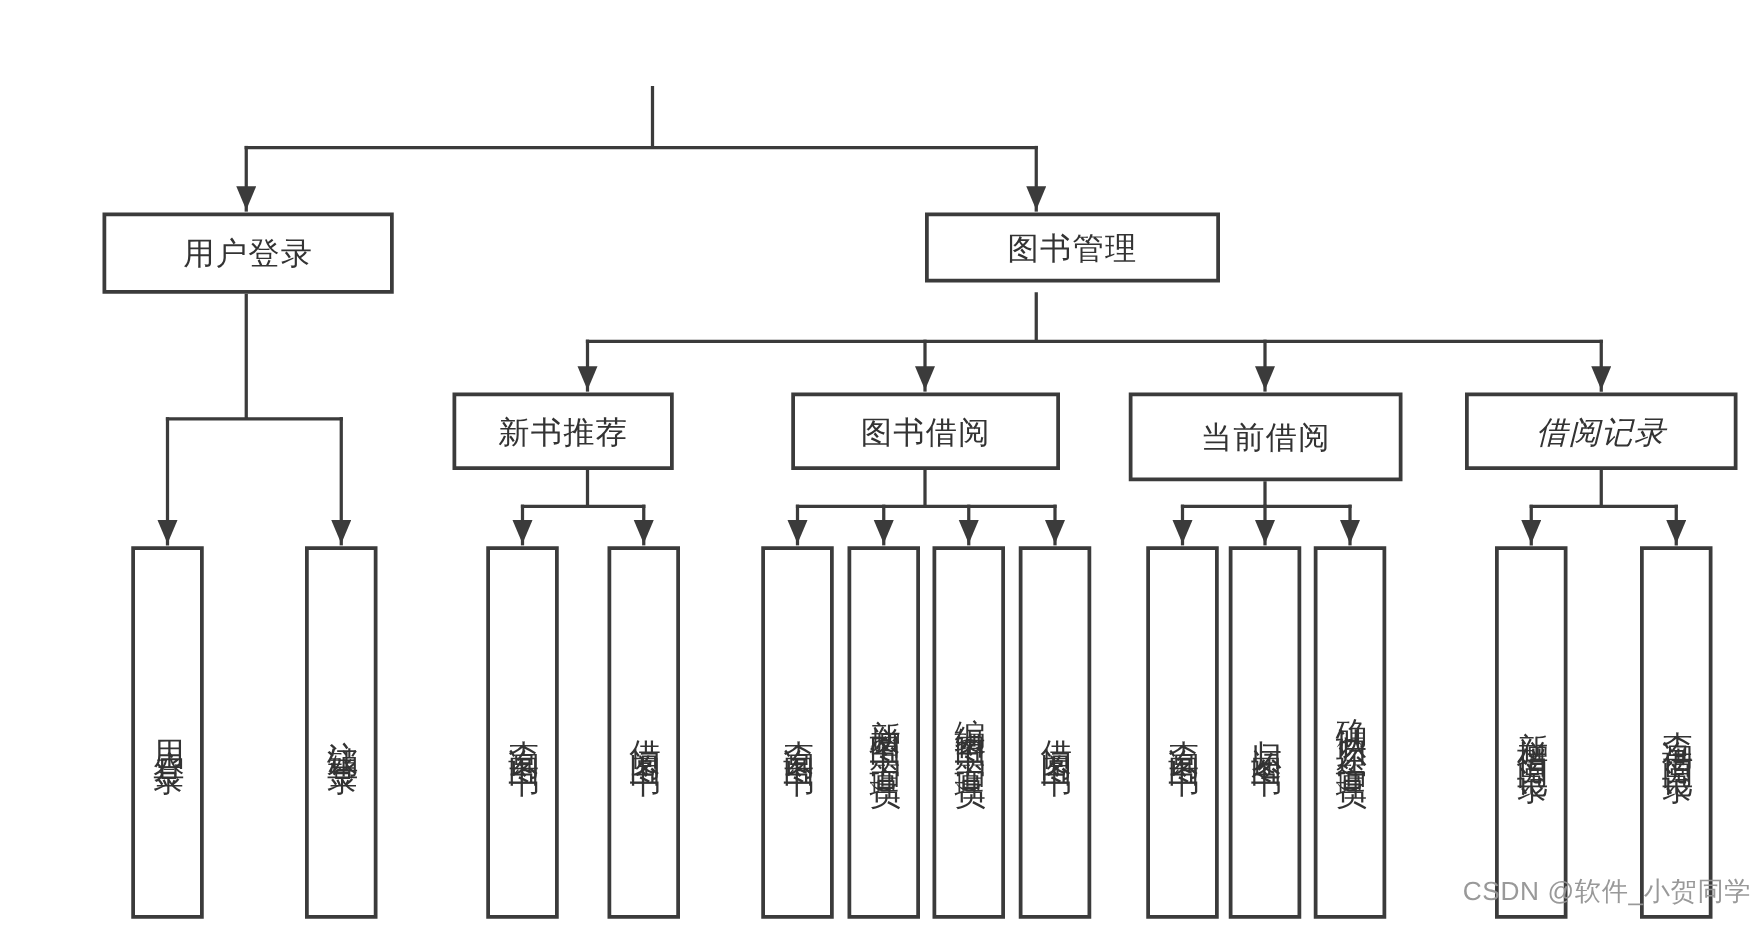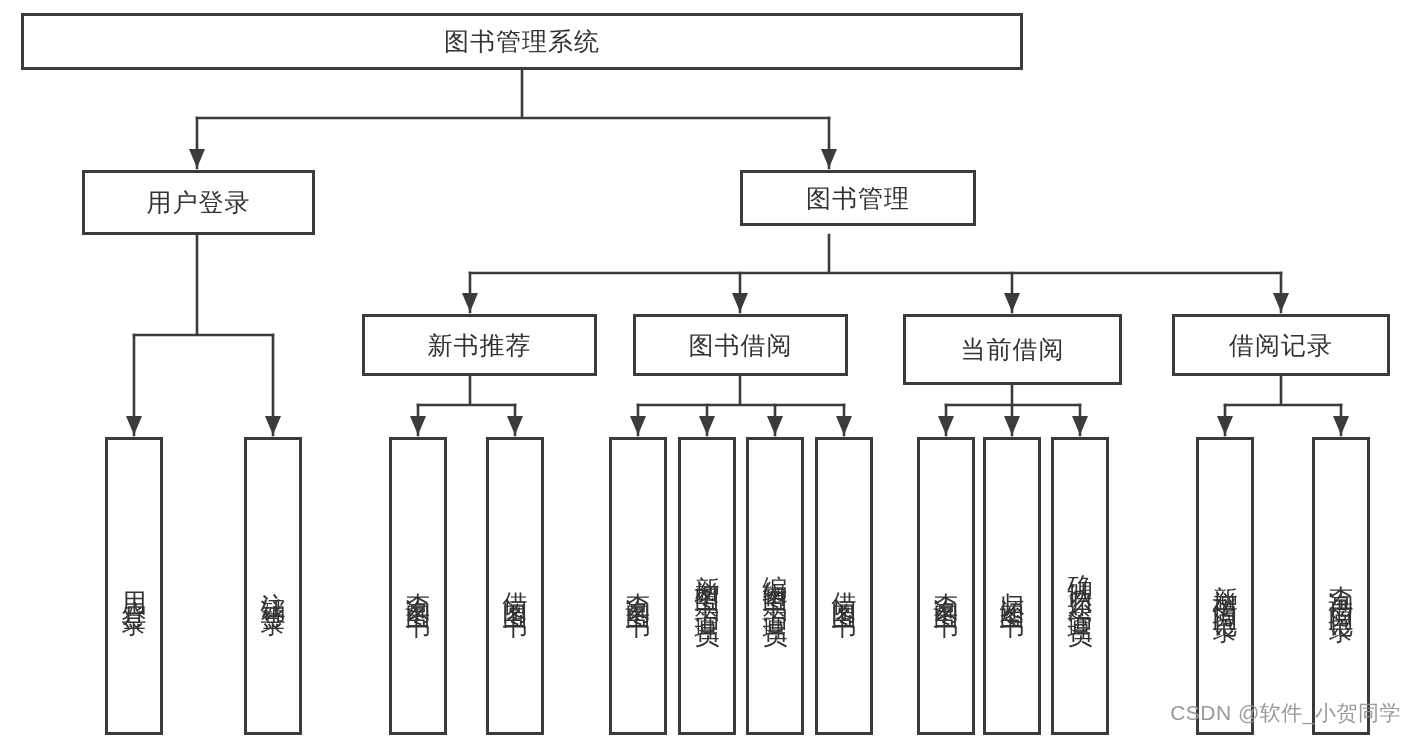--- a/index.html
+++ b/index.html
@@ -113,29 +113,28 @@
     <path class="ln" d="M1012,376 V405 M946,405 H1080"></path>
     <path class="ln" d="M946,405 V435" marker-end="url(#arw)"></path>
     <path class="ln" d="M1012,405 V435" marker-end="url(#arw)"></path>
     <path class="ln" d="M1080,405 V435" marker-end="url(#arw)"></path>
 
     <path class="ln" d="M1281,376 V405 M1225,405 H1341"></path>
     <path class="ln" d="M1225,405 V435" marker-end="url(#arw)"></path>
     <path class="ln" d="M1341,405 V435" marker-end="url(#arw)"></path>
   </svg>
 
-  <div class="node" style="left:21px; top:13px; width:1002px; height:57px;">图书管理系统</div>
 
   <div class="node" style="left:82px; top:170px; width:233px; height:65px;">用户登录</div>
   <div class="node" style="left:740px; top:170px; width:236px; height:56px;">图书管理</div>
 
-  <div class="node" style="left:362px; top:314px; width:235px; height:62px;">新书推荐</div>
+  <div class="node" style="left:362px; top:314px; width:177px; height:62px;">新书推荐</div>
   <div class="node" style="left:633px; top:314px; width:215px; height:62px;text-align:center;">图书借阅</div>
   <div class="node" style="left:903px; top:314px; width:219px; height:71px;">当前借阅</div>
-  <div class="node" style="left:1172px; top:314px; width:218px; height:62px;">借阅记录</div>
+  <div class="node" style="left:1172px; top:314px; width:218px; height:62px;font-style:italic;">借阅记录</div>
 
   <div class="leaf" style="left:105px;">
     <span class="vtext">用户登录</span>
   </div>
   <div class="leaf" style="left:244px;">
     <span class="vtext">注销登录</span>
   </div>
 
   <div class="leaf" style="left:389px;">
     <span class="vtext">查询图书</span>

